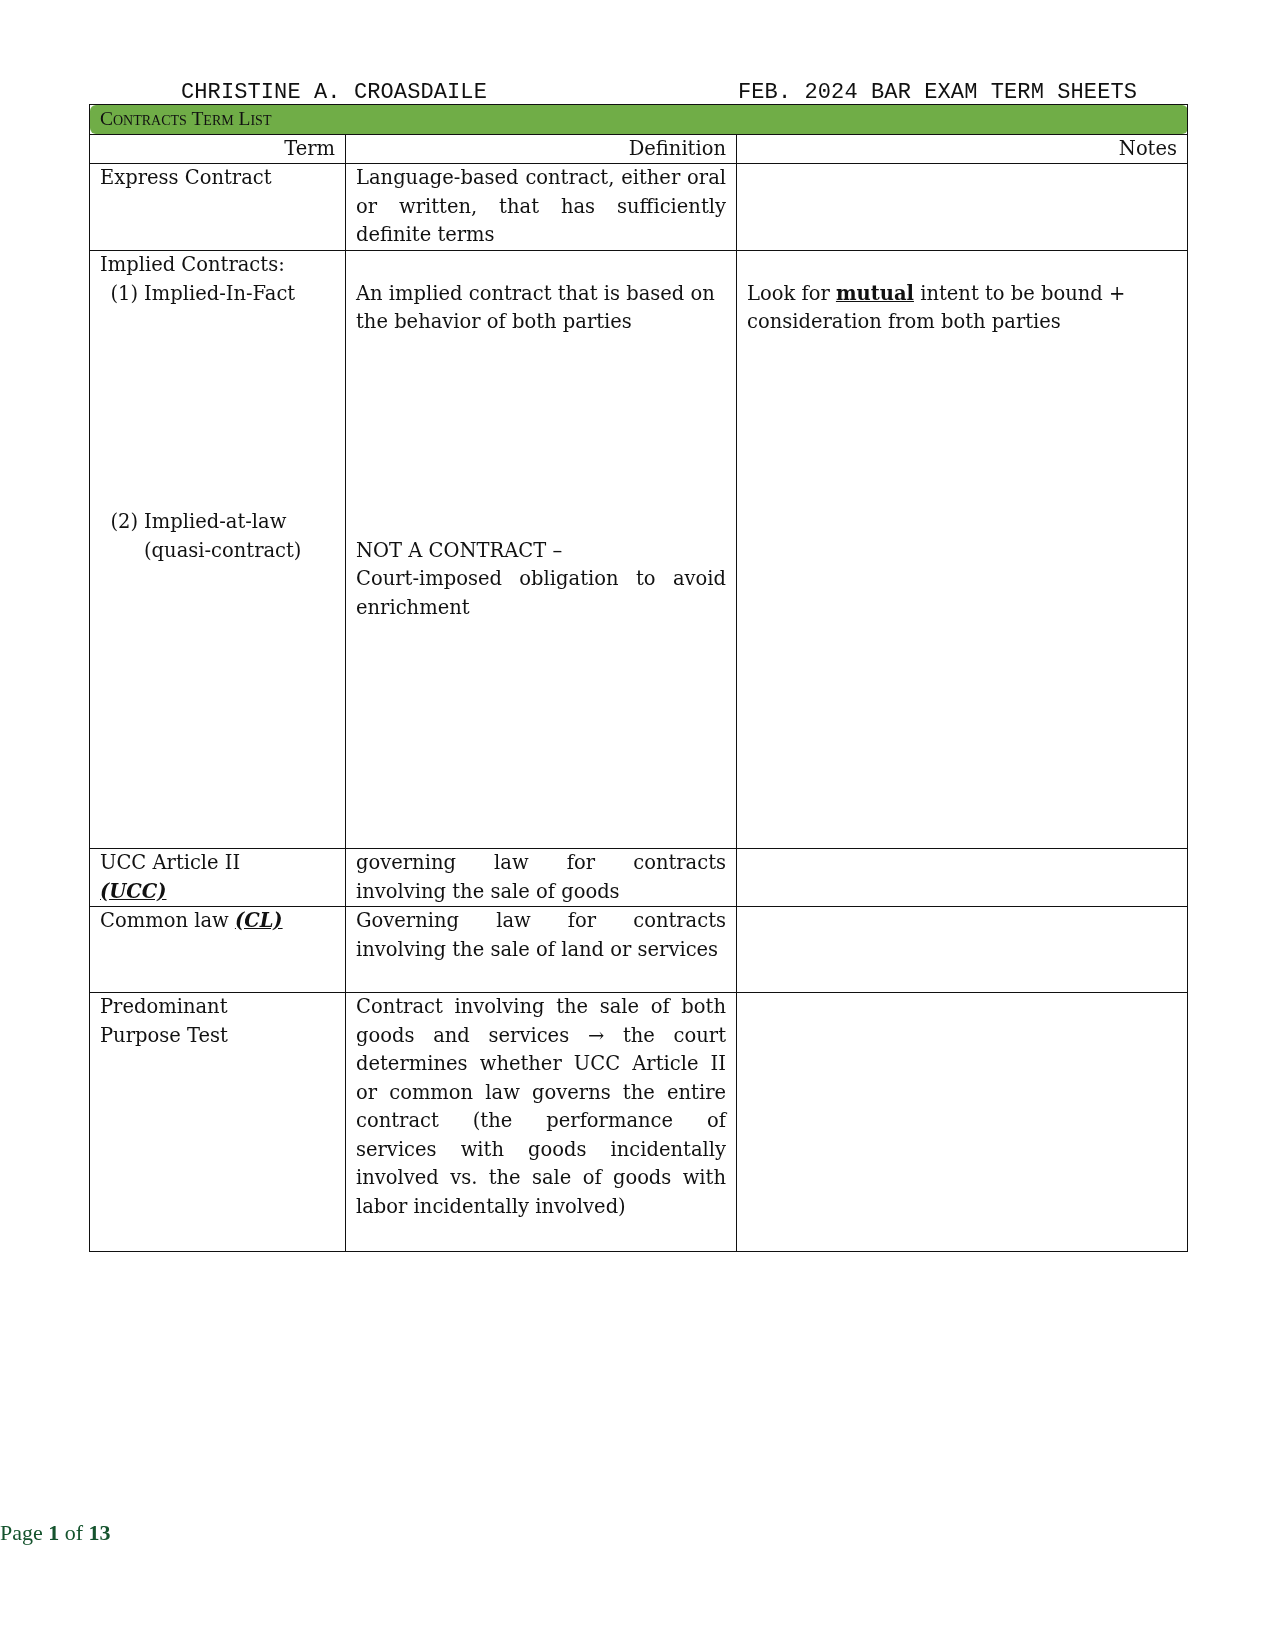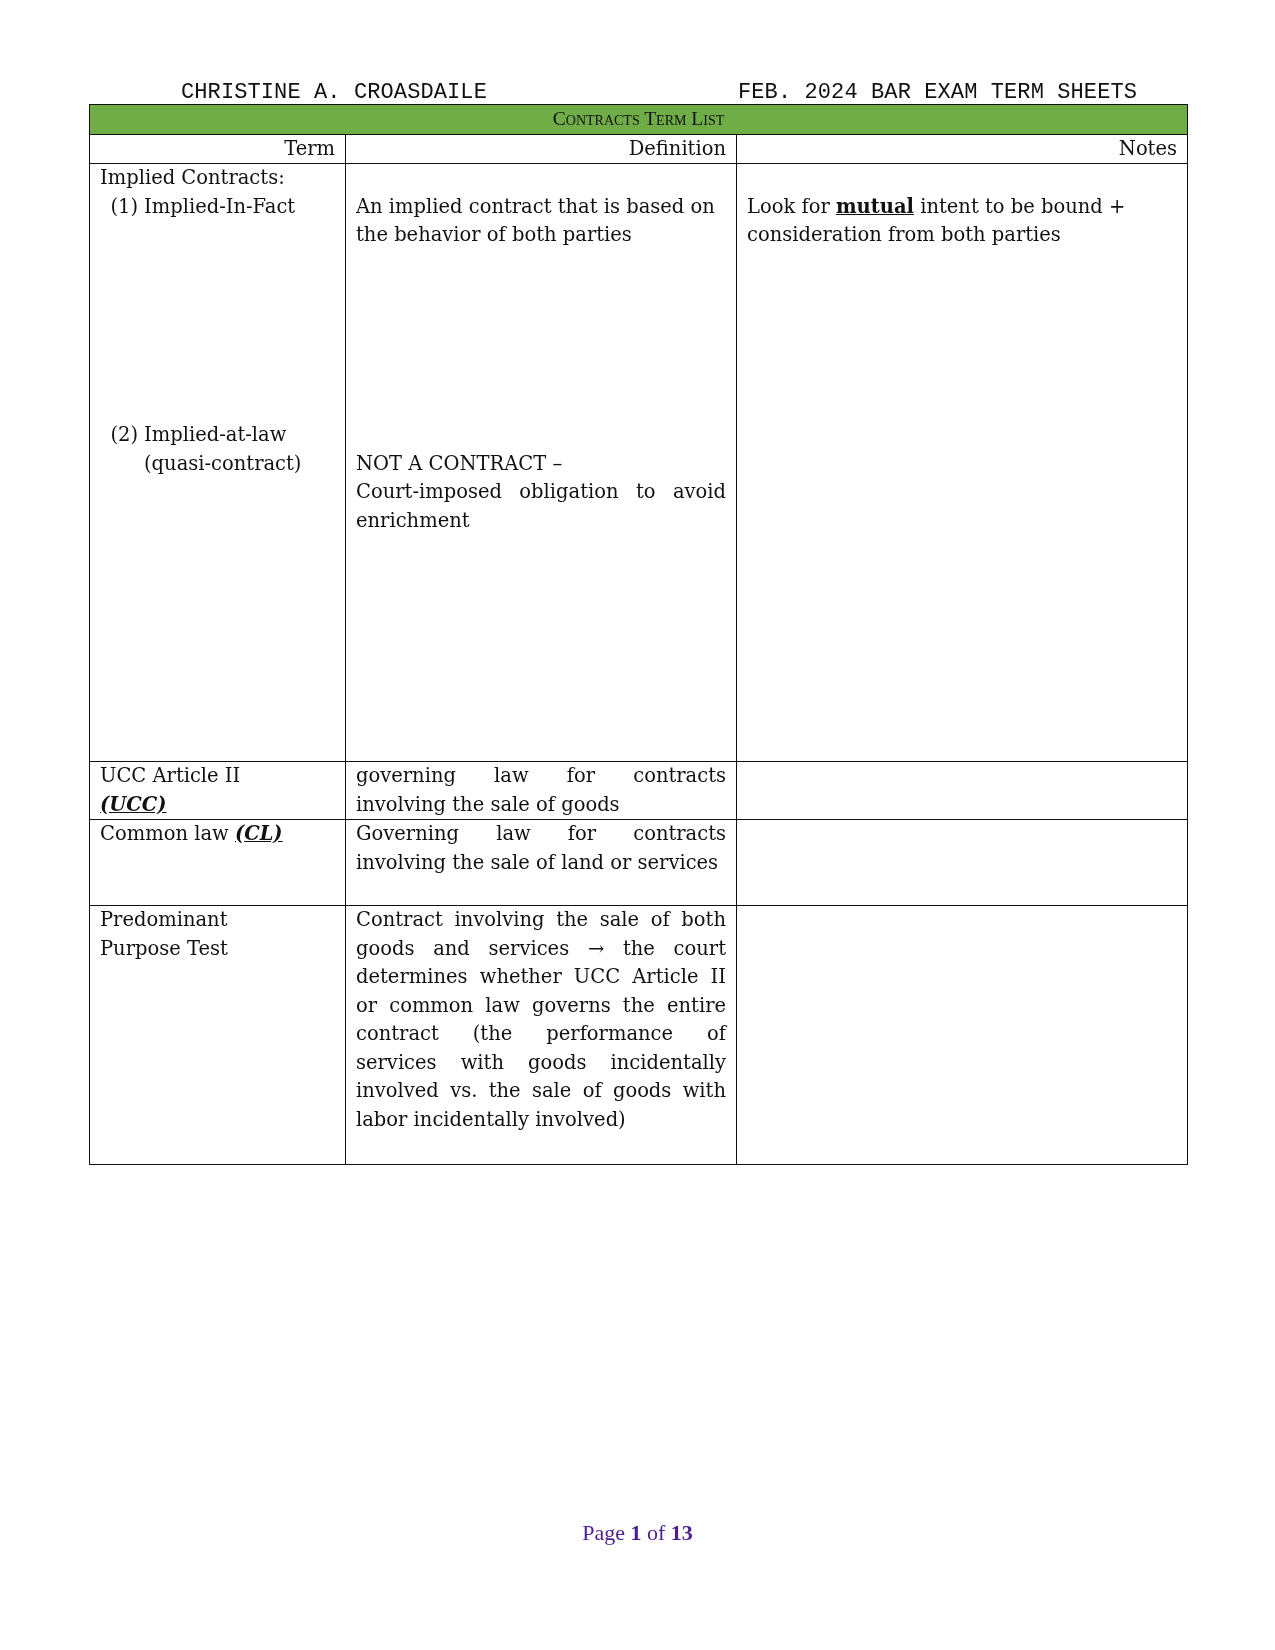--- a/index.html
+++ b/index.html
@@ -3,38 +3,38 @@
 <meta charset="utf-8">
 <style>
   html, body { margin:0; padding:0; background:#ffffff; }
   body { width:1275px; height:1650px; position:relative; overflow:hidden; }
   .hdr { position:absolute; top:80px; font-family:Liberation Mono, monospace; font-size:22px; color:#111; letter-spacing:0.1px;margin-left:31px; }
   .hdr-left { left:150px; }
   .hdr-right { left:707px; }
   table.terms { position:absolute; left:89px; top:104px; width:1098px; border-collapse:collapse; table-layout:fixed;
     font-family:"DejaVu Serif", serif; color:#111; }
   table.terms td, table.terms th { border:1.3px solid #111; vertical-align:top; padding:0 10px 0 10px; font-size:19.5px; line-height:28.5px; font-weight:normal; }
-  .title-row th { background:#70ad47; height:27px; padding:0; line-height:27px; text-align:center; font-family:"Liberation Serif", serif; font-weight:bold; font-size:22px; font-variant:small-caps; }
+  .title-row th { background:#70ad47; height:27px; padding:0; line-height:27px; text-align:left; font-family:"Liberation Serif", serif; font-weight:bold; font-size:22px; font-variant:small-caps;border-radius:6px; }
   .colhead td { height:28px; line-height:28px;text-align:right; }
   .colhead .c2, .colhead .c3 { }
   .colhead td { font-family:"DejaVu Serif", serif; }
   td.def { text-align:justify; text-align-last:left; }
   .row-contract td { height:143px; }
   .row-express td { height:86px; }
   .row-implied td { height:597px; }
   .row-ucc td { height:57px; }
   .row-cl td { height:85px; }
   .row-pred td { height:258px; }
   .row-uni td { height:113px; }
   .sub { display:flex; }
   .sub .num { width:38px; text-align:right; padding-right:6px; flex:none; }
   .sub .txt { flex:1; }
   .b-u-i { font-weight:bold; font-style:italic; text-decoration:underline; }
   .b-u { font-weight:bold; text-decoration:underline; }
-  .footer { position:absolute; top:1520px; left:0; width:1275px; text-align:center; font-family:"Liberation Serif", serif; font-size:22px; color:#4c1d95; }
+  .footer { position:absolute; top:1520px; left:0; width:1275px; text-align:left; font-family:"Liberation Serif", serif; font-size:22px; color:#14532d; }
   .footer b { font-weight:bold; }
 </style>
 </head>
 <body>
 
 <div class="hdr hdr-left">CHRISTINE A. CROASDAILE</div>
 <div class="hdr hdr-right">FEB. 2024 BAR EXAM TERM SHEETS</div>
 
 <table class="terms">
   <colgroup>
@@ -46,20 +46,25 @@
       <tr class="title-row">
     <th colspan="3">Contracts Term List</th>
   </tr>
   <tr class="colhead">
     <td class="c1">Term</td>
     <td class="c2">Definition</td>
     <td class="c3">Notes</td>
   </tr>
 
 
+  <tr class="row-express">
+    <td>Express Contract</td>
+    <td class="def">Language-based contract, either oral or written, that has sufficiently definite terms</td>
+    <td></td>
+  </tr>
 
   <tr class="row-implied">
     <td>
       <div>Implied Contracts:</div>
       <div class="sub">
         <span class="num">(1)</span>
         <span class="txt">Implied-In-Fact</span>
       </div>
       <div style="height:200px"></div>
       <div class="sub">

